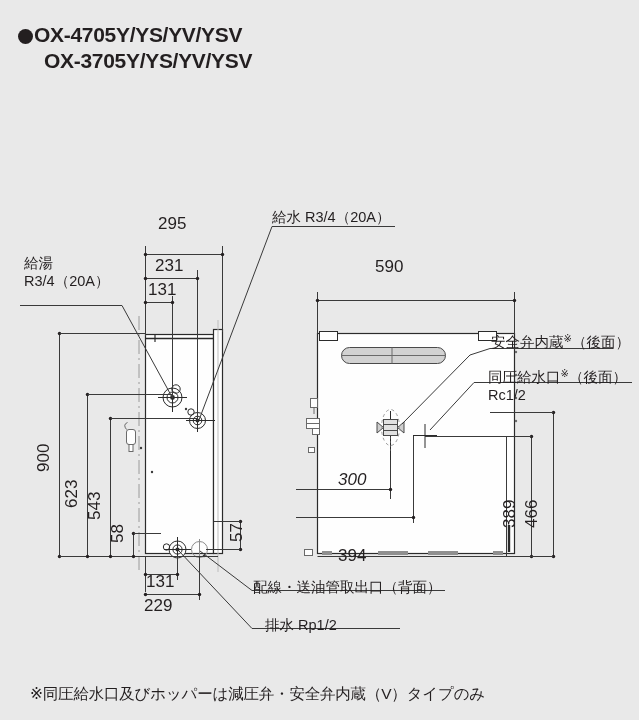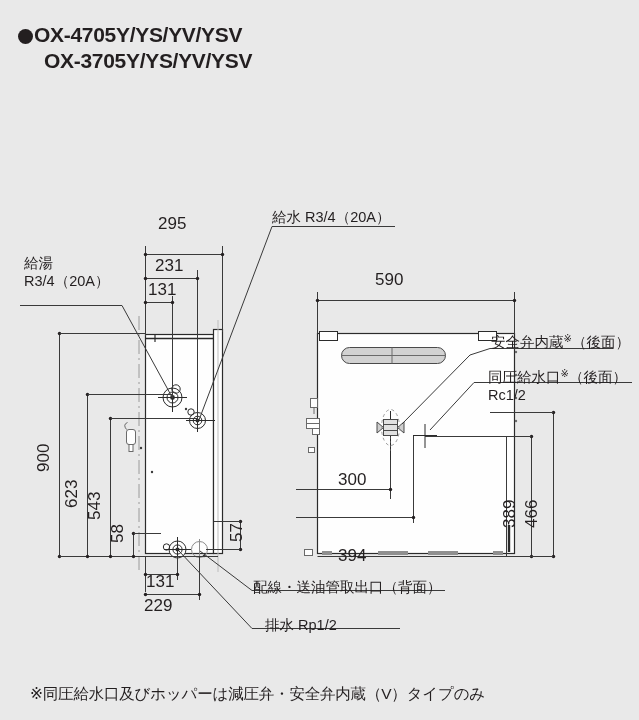--- a/index.html
+++ b/index.html
@@ -318,22 +318,22 @@
     <div>給湯</div>
     <div>R3/4（20A）</div>
   </div>
 
   <div class="abs lbl-text" style="left:272px; top:208px;">給水 R3/4（20A）</div>
 
   <div class="abs lbl-text" style="left:253px; top:578px;">配線・送油管取出口（背面）</div>
 
   <div class="abs lbl-text" style="left:265px; top:616px;">排水 Rp1/2</div>
 
-  <div class="abs dim-text" style="left:375px; top:270px;">590</div>
-  <div class="abs dim-text" style="left:338px; top:470px;">300</div>
+  <div class="abs dim-text" style="left:375px; top:257px;">590</div>
+  <div class="abs dim-text" style="left:338px; top:470px;font-style:italic;">300</div>
   <div class="abs dim-text" style="left:338px; top:498px;margin-top:48px;">394</div>
   <div class="abs dim-text vert" style="left:500px; top:528px;">389</div>
   <div class="abs dim-text vert" style="left:522px; top:528px;">466</div>
 
   <div class="abs lbl-text" style="left:491px; top:330px;"><span>安全弁内蔵</span><span class="sup">※</span><span>（後面）</span></div>
 
   <div class="abs lbl-text" style="left:488px; top:365px;">
     <div><span>同圧給水口</span><span class="sup">※</span><span>（後面）</span></div>
     <div>Rc1/2</div>
   </div>

